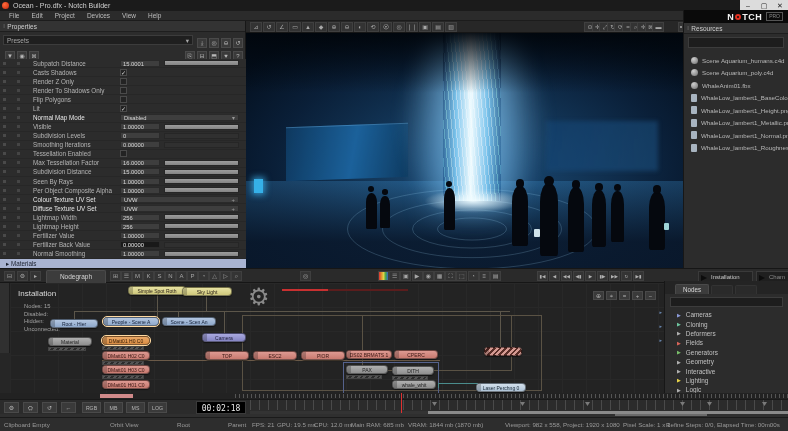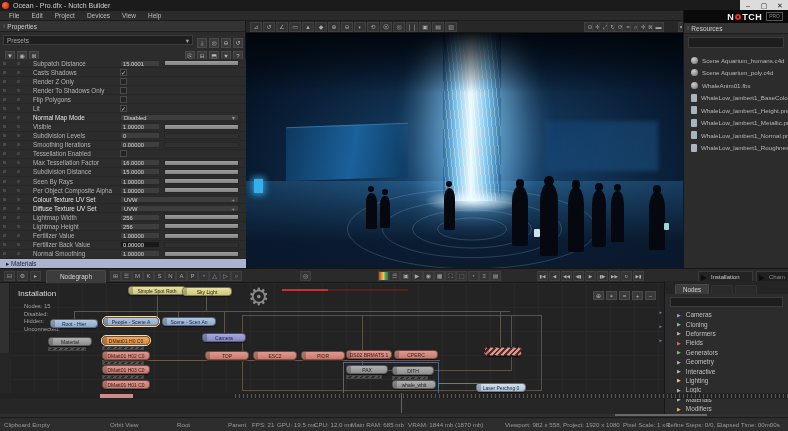--- a/index.html
+++ b/index.html
@@ -685,20 +685,42 @@
           <div class="arr" style="color: rgb(227, 184, 74);">▶</div>
           <div class="cl">Modifiers</div>
         </div>
       </div>
   </div>
 
   <div class="mini-ruler">
     <div class="mini-ticks"></div>
     <div class="mini-loop"></div>
   </div>
+  <div class="timeline" id="timeline">
+    <div class="timecode">00:02:18</div>
+    <div class="ruler">
+      <div class="ruler-marker" style="left:182px"></div>
+      <div class="ruler-marker" style="left:270px"></div>
+      <div class="ruler-marker" style="left:335px"></div>
+      <div class="ruler-marker" style="left:430px"></div>
+      <div class="ruler-marker" style="left:457px"></div>
+      <div class="ruler-marker" style="left:512px"></div>
+    </div>
+    <div class="tl-scroll">
+        <div class="tl-thumb"></div>
+      </div>
+  <div class="tl-btn" style="left: 4px; width: 15px;">⚙</div>
+      <div class="tl-btn" style="left: 23px; width: 15px;">⛭</div>
+      <div class="tl-btn" style="left: 42px; width: 15px;">↺</div>
+      <div class="tl-btn" style="left: 61px; width: 15px;">←</div>
+      <div class="tl-btn" style="left: 82px; width: 19px; font-size: 5.2px;">RGB</div>
+      <div class="tl-btn" style="left: 104px; width: 19px; font-size: 5.2px;">MB</div>
+      <div class="tl-btn" style="left: 126px; width: 19px; font-size: 5.2px;">MS</div>
+      <div class="tl-btn" style="left: 148px; width: 19px; font-size: 5.2px;">LOG</div>
+    </div>
   <div class="playhead"></div>
   <div class="substrip">
       <div class="seg"></div>
     </div>
 
   <div class="statusbar" id="statusbar">
       <div class="st-item" style="left: 4px;">Clipboard Empty</div>
       <div class="st-item" style="left: 110px;">Orbit View</div>
       <div class="st-item" style="left: 177px;">Root</div>
       <div class="st-item" style="left: 228px;">Parent</div>

